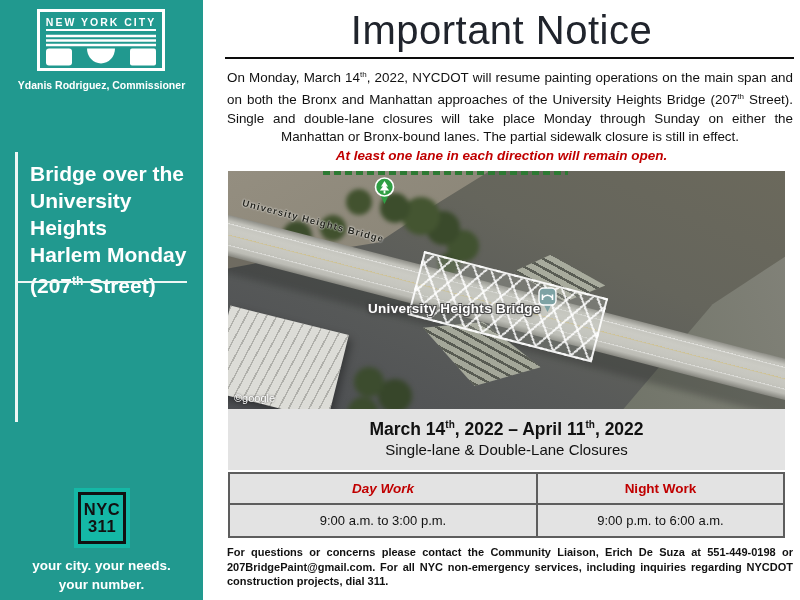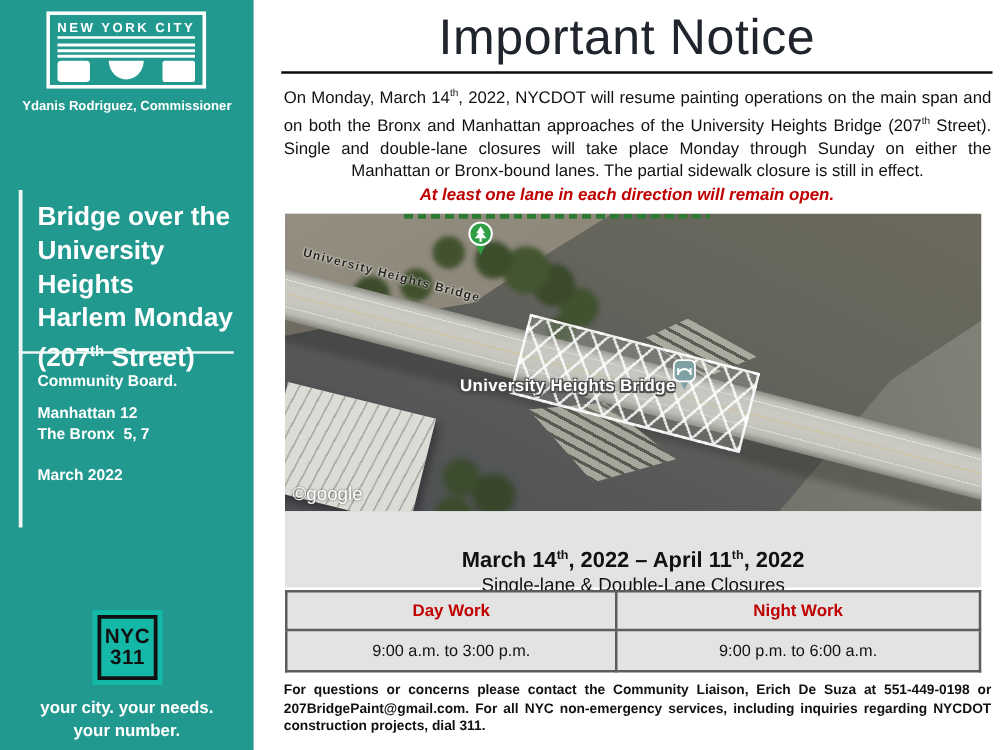--- a/index.html
+++ b/index.html
@@ -84,35 +84,35 @@
   .park-clip{position:absolute;left:95px;top:0;width:245px;height:4px;
     background:repeating-linear-gradient(90deg,#2d7a33 0 7px,transparent 7px 11px);}
   .tree-pin{position:absolute;left:146px;top:6px;}
   .road-label{position:absolute;left:16px;top:26px;transform:rotate(14.5deg);transform-origin:0 0;
     font-size:9.5px;font-weight:700;letter-spacing:1.2px;color:#26261f;
     text-shadow:0 0 2px rgba(255,255,255,.8),0 0 2px rgba(255,255,255,.8);}
   .bridge-label{position:absolute;left:140px;top:130px;font-size:13.5px;font-weight:700;color:#fff;
     text-shadow:-1px -1px 0 #4a4a4a,1px -1px 0 #4a4a4a,-1px 1px 0 #4a4a4a,1px 1px 0 #4a4a4a,
       0 0 4px rgba(0,0,0,.6);letter-spacing:.3px;}
   .bridge-pin{position:absolute;left:310px;top:116px;}
-  .attribution{position:absolute;left:6px;bottom:5px;font-size:15px;color:#fff;
+  .attribution{position:absolute;left:6px;bottom:5px;font-size:11px;color:#fff;
     text-shadow:0 0 2px rgba(0,0,0,.7);}
 
   
   .period-bar{position:absolute;left:25px;top:409px;width:557px;height:61px;background:#E3E3E3;
     text-align:center;color:#111;padding-top:5px;}
-  .period-line{font-size:17.5px;font-weight:700;line-height:21px;margin-top:20px;}
+  .period-line{font-size:17.5px;font-weight:700;line-height:21px;}
   .period-line sup{font-size:10px;}
   .closures-line{font-size:15px;line-height:19px;}
   .bound-line{font-size:11.5px;font-weight:700;line-height:16px;margin-top:12px;}
   .sched{position:absolute;left:25px;top:472px;width:557px;border-collapse:collapse;}
   .sched td{border:2px solid #5d5d5d;background:#E3E3E3;text-align:center;}
   .sched .hdr td{color:#C00000;font-weight:700;font-size:13.5px;height:31px;}
   .sched .val td{color:#111;font-size:13px;height:33px;}
-  .col-day{width:264px;}
+  .col-day{width:308px;font-style:italic;}
 
   .footer{position:absolute;left:24px;top:545px;width:566px;font-size:11px;font-weight:700;
     line-height:14.5px;color:#111;text-align:justify;}
 </style>
 </head>
 <body>
 
 <div id="page">
 
   <div class="sidebar">
@@ -141,29 +141,20 @@
 
     <div class="side-title">
       <div>Bridge over the</div>
       <div>University Heights</div>
       <div>Harlem Monday</div>
       <div><span>(207</span><sup>th</sup><span> Street)</span></div>
     </div>
 
     <div class="hline"></div>
 
-    <div class="community">
-      <div>Community Board.</div>
-      <div class="gap"></div>
-      <div>Manhattan 12</div>
-      <div class="pre">The Bronx  5, 7</div>
-      <div class="gap"></div>
-        <div class="gap"></div>
-      <div>March 2022</div>
-    </div>
 
     <div class="nyc311">
       <div class="nyc311-inner">
         <div>NYC</div>
         <div>311</div>
       </div>
     </div>
 
     <div class="taglines">
       <div>your city. your needs.</div>

